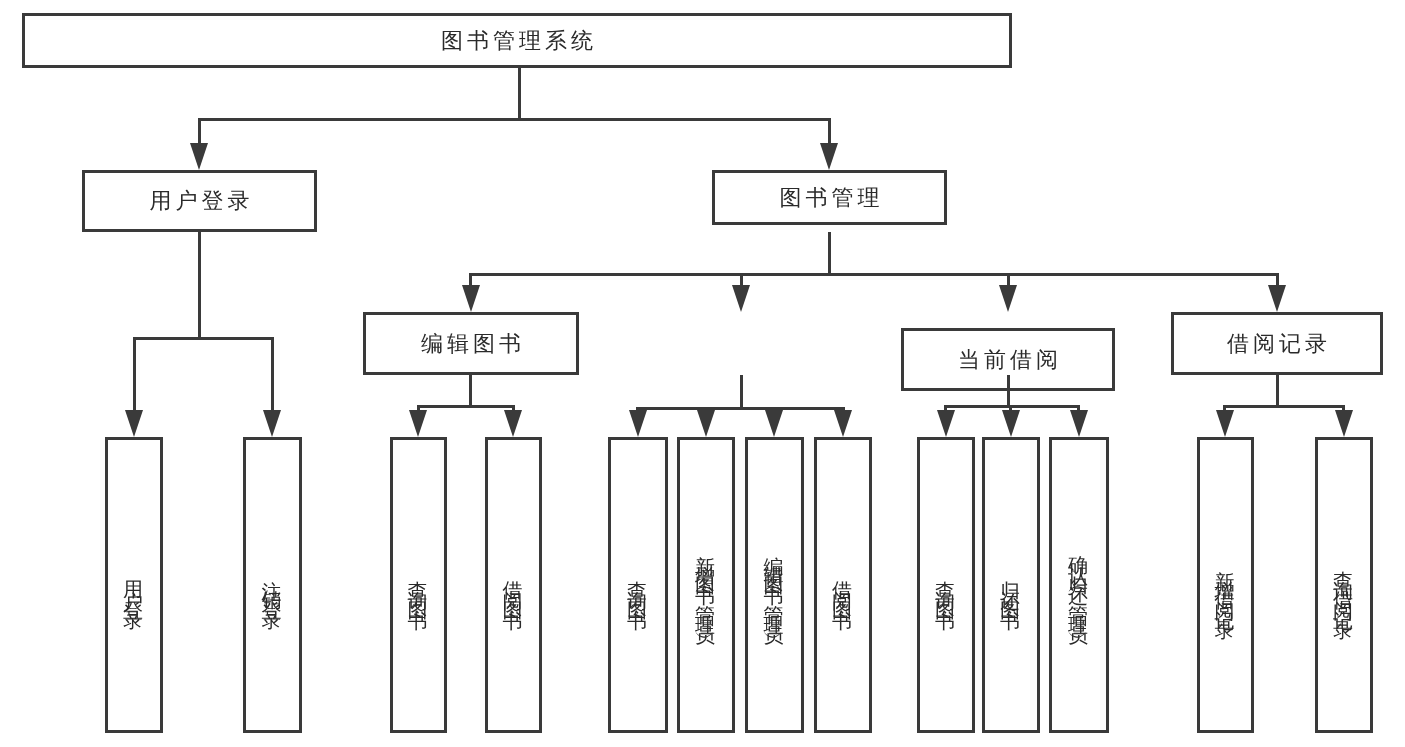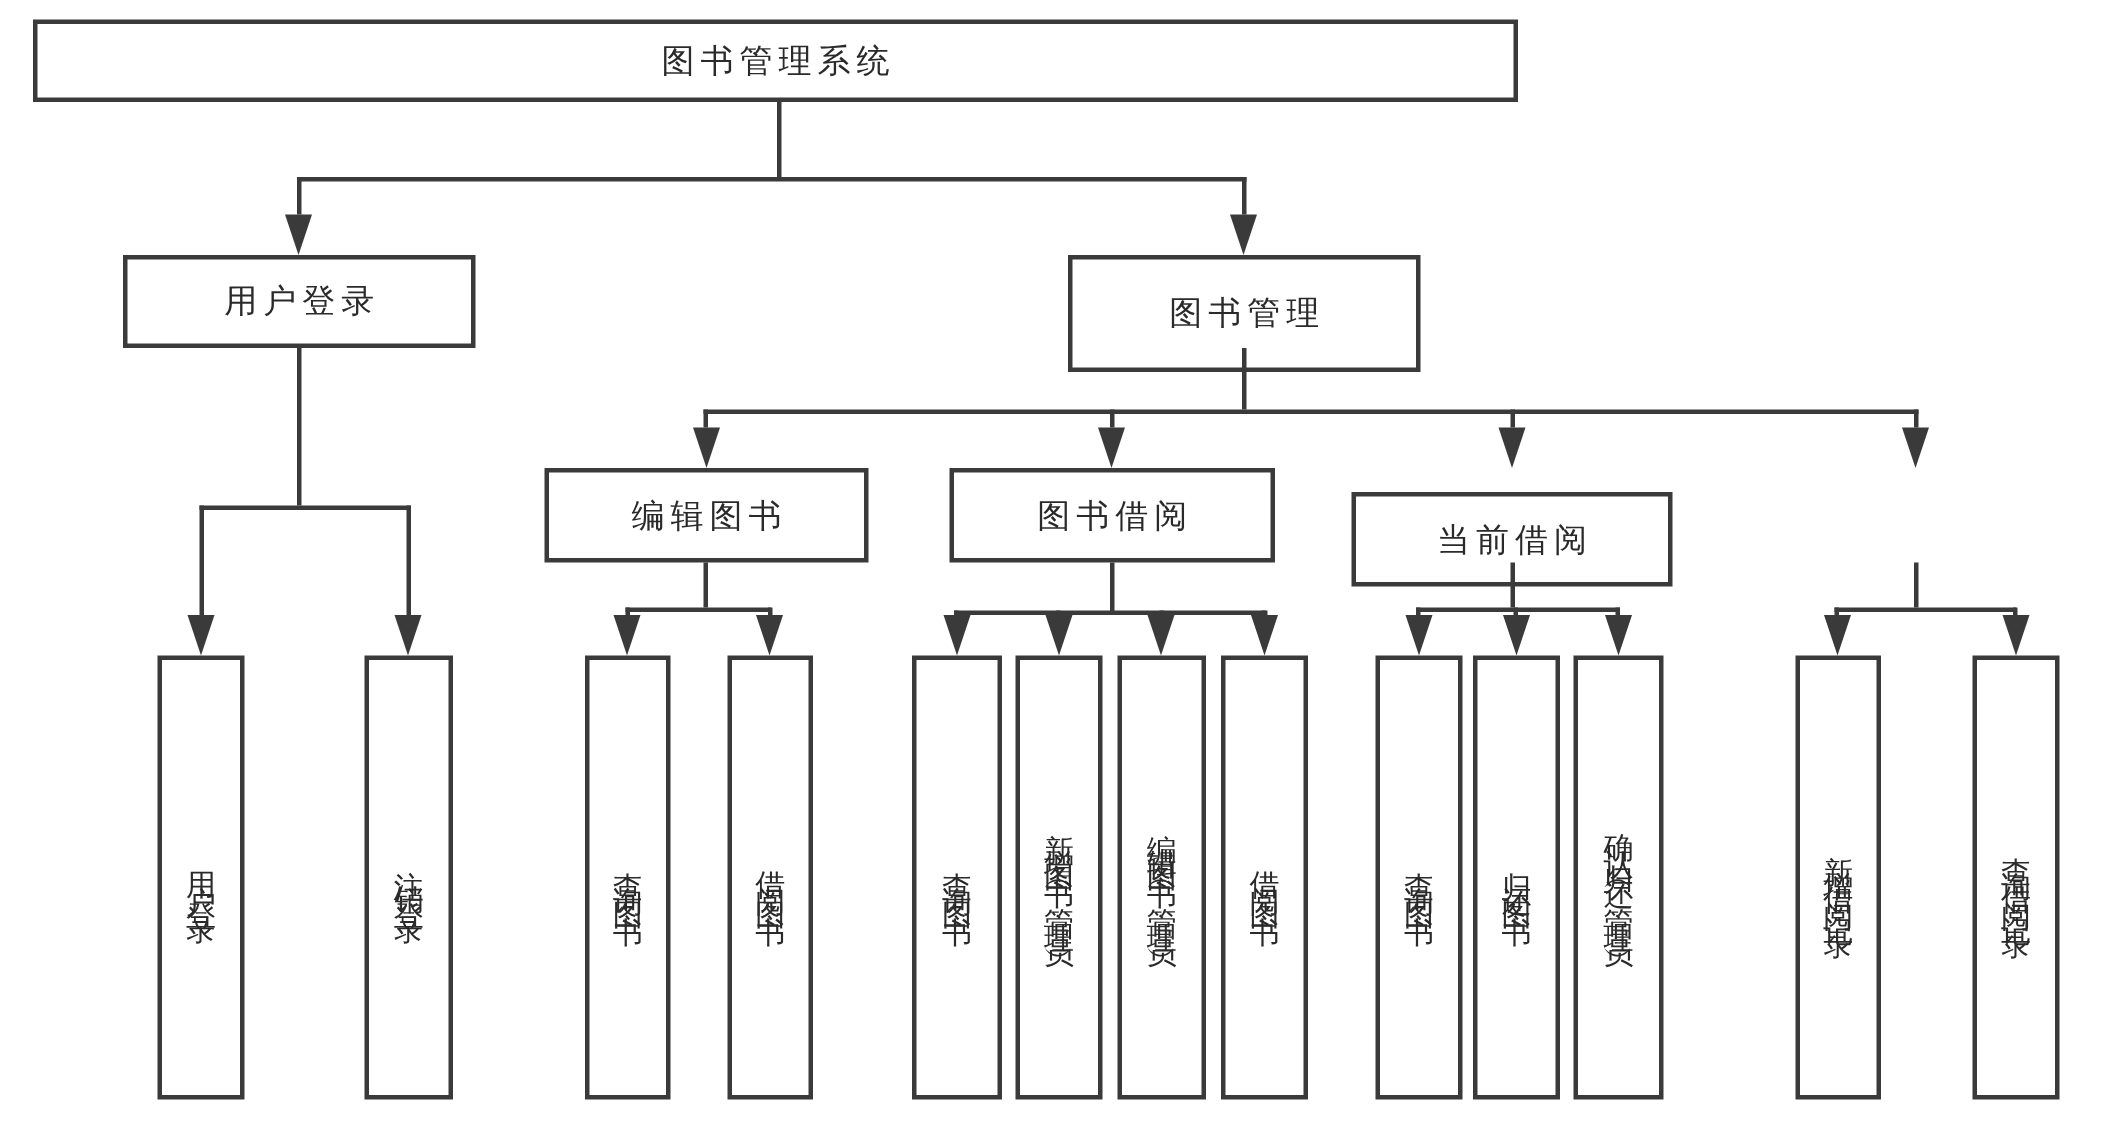--- a/index.html
+++ b/index.html
@@ -53,36 +53,36 @@
 <div id="canvas">
 
   <div class="box hbox" style="left:22px;top:13px;width:990px;height:55px;">
     <span>图书管理系统</span>
   </div>
 
   <div class="box hbox" style="left:82px;top:170px;width:235px;height:62px;">
     <span>用户登录</span>
   </div>
 
-  <div class="box hbox" style="left:712px;top:170px;width:235px;height:78px;">
+  <div class="box hbox" style="left:712px;top:170px;width:235px;height:55px;">
     <span>图书管理</span>
   </div>
 
   <div class="box hbox" style="left:363px;top:312px;width:216px;height:63px;">
     <span>编辑图书</span>
   </div>
 
-  <div class="box hbox" style="left:633px;top:312px;width:217px;height:63px;">
-    <span>图书借阅</span>
-  </div>
 
   <div class="box hbox" style="left:901px;top:312px;width:214px;height:63px;margin-top:16px;">
     <span>当前借阅</span>
   </div>
 
+  <div class="box hbox" style="left:1171px;top:312px;width:212px;height:63px;">
+    <span>借阅记录</span>
+  </div>
 
   <div class="box vbox" style="left:105px;top:437px;width:58px;height:296px;">
     <span class="vtext">用户登录</span>
   </div>
   <div class="box vbox" style="left:243px;top:437px;width:59px;height:296px;">
     <span class="vtext">注销登录</span>
   </div>
 
   <div class="box vbox" style="left:390px;top:437px;width:57px;height:296px;">
     <span class="vtext">查询图书</span>

